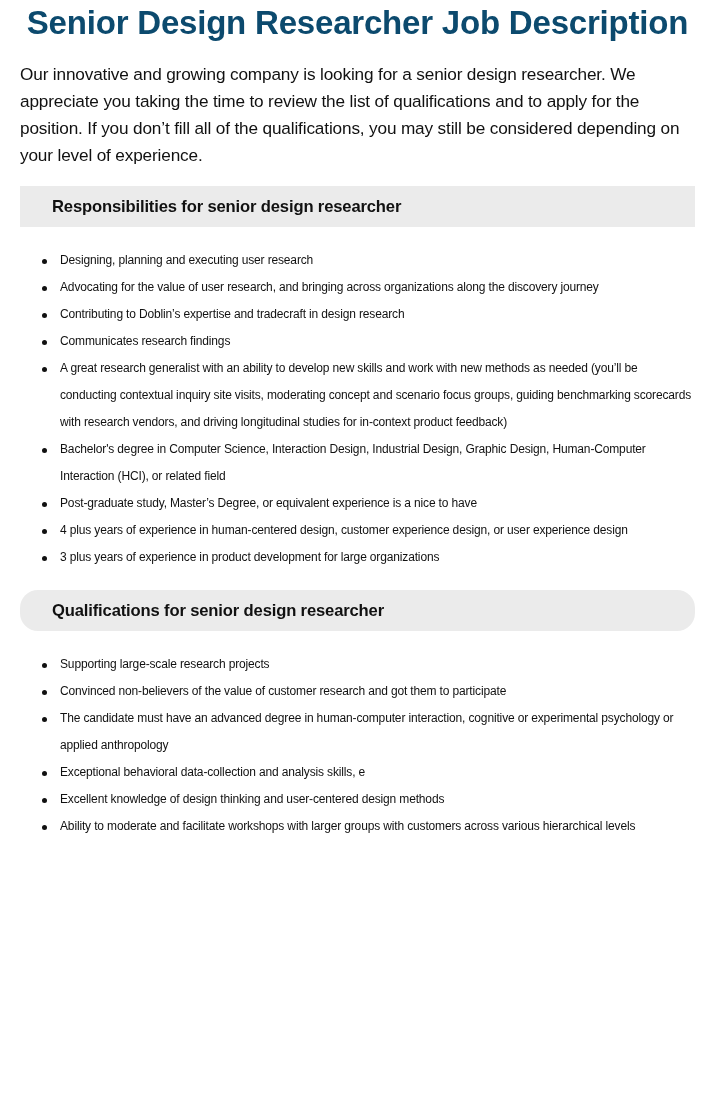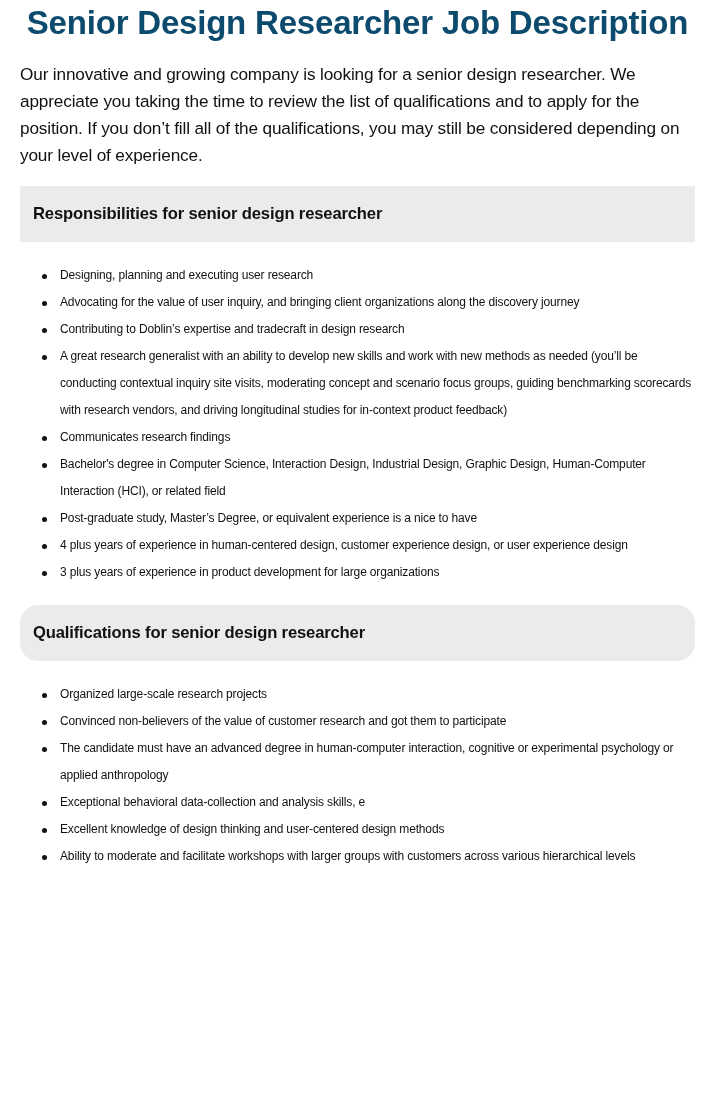--- a/index.html
+++ b/index.html
@@ -29,25 +29,25 @@
       white-space: nowrap;
     }
     .intro {
       margin: 17px 0 4px 0;
       font-size: 17.2px;
       line-height: 27px;
       letter-spacing: -0.15px;
     }
     .section-header {
       margin-top: 17px;
-      height: 56px;
+      height: 41px;
       background: #ebebeb;
       display: flex;
       align-items: center;
-      padding-left: 13px;
+      padding-left: 32px;
       font-size: 16.6px;
       font-weight: bold;
       letter-spacing: -0.15px;
       color: #111111;
     }
     .section-header.second {
       margin-top: 19px;
       border-radius: 18px;
     }
     ul {
@@ -75,32 +75,32 @@
 </head>
 <body>
 
 <div class="page">
   <h1>Senior Design Researcher Job Description</h1>
   <p class="intro">Our innovative and growing company is looking for a senior design researcher. We appreciate you taking the time to review the list of qualifications and to apply for the position. If you don’t fill all of the qualifications, you may still be considered depending on your level of experience.</p>
 
   <div class="section-header">Responsibilities for senior design researcher</div>
   <ul>
     <li>Designing, planning and executing user research</li>
-    <li>Advocating for the value of user inquiry, and bringing client organizations along the discovery journey</li>
+    <li>Advocating for the value of user research, and bringing across organizations along the discovery journey</li>
     <li>Contributing to Doblin’s expertise and tradecraft in design research</li>
+    <li>Communicates research findings</li>
     <li>A great research generalist with an ability to develop new skills and work with new methods as needed (you’ll be conducting contextual inquiry site visits, moderating concept and scenario focus groups, guiding benchmarking scorecards with research vendors, and driving longitudinal studies for in-context product feedback)</li>
-    <li>Communicates research findings</li>
     <li>Bachelor's degree in Computer Science, Interaction Design, Industrial Design, Graphic Design, Human-Computer Interaction (HCI), or related field</li>
     <li>Post-graduate study, Master’s Degree, or equivalent experience is a nice to have</li>
     <li>4 plus years of experience in human-centered design, customer experience design, or user experience design</li>
     <li>3 plus years of experience in product development for large organizations</li>
   </ul>
 
   <div class="section-header second">Qualifications for senior design researcher</div>
   <ul>
-    <li>Organized large-scale research projects</li>
+    <li>Supporting large-scale research projects</li>
     <li>Convinced non-believers of the value of customer research and got them to participate</li>
     <li>The candidate must have an advanced degree in human-computer interaction, cognitive or experimental psychology or applied anthropology</li>
     <li>Exceptional behavioral data-collection and analysis skills, e</li>
     <li>Excellent knowledge of design thinking and user-centered design methods</li>
     <li>Ability to moderate and facilitate workshops with larger groups with customers across various hierarchical levels</li>
   </ul>
 </div>
 
 </body></html>

